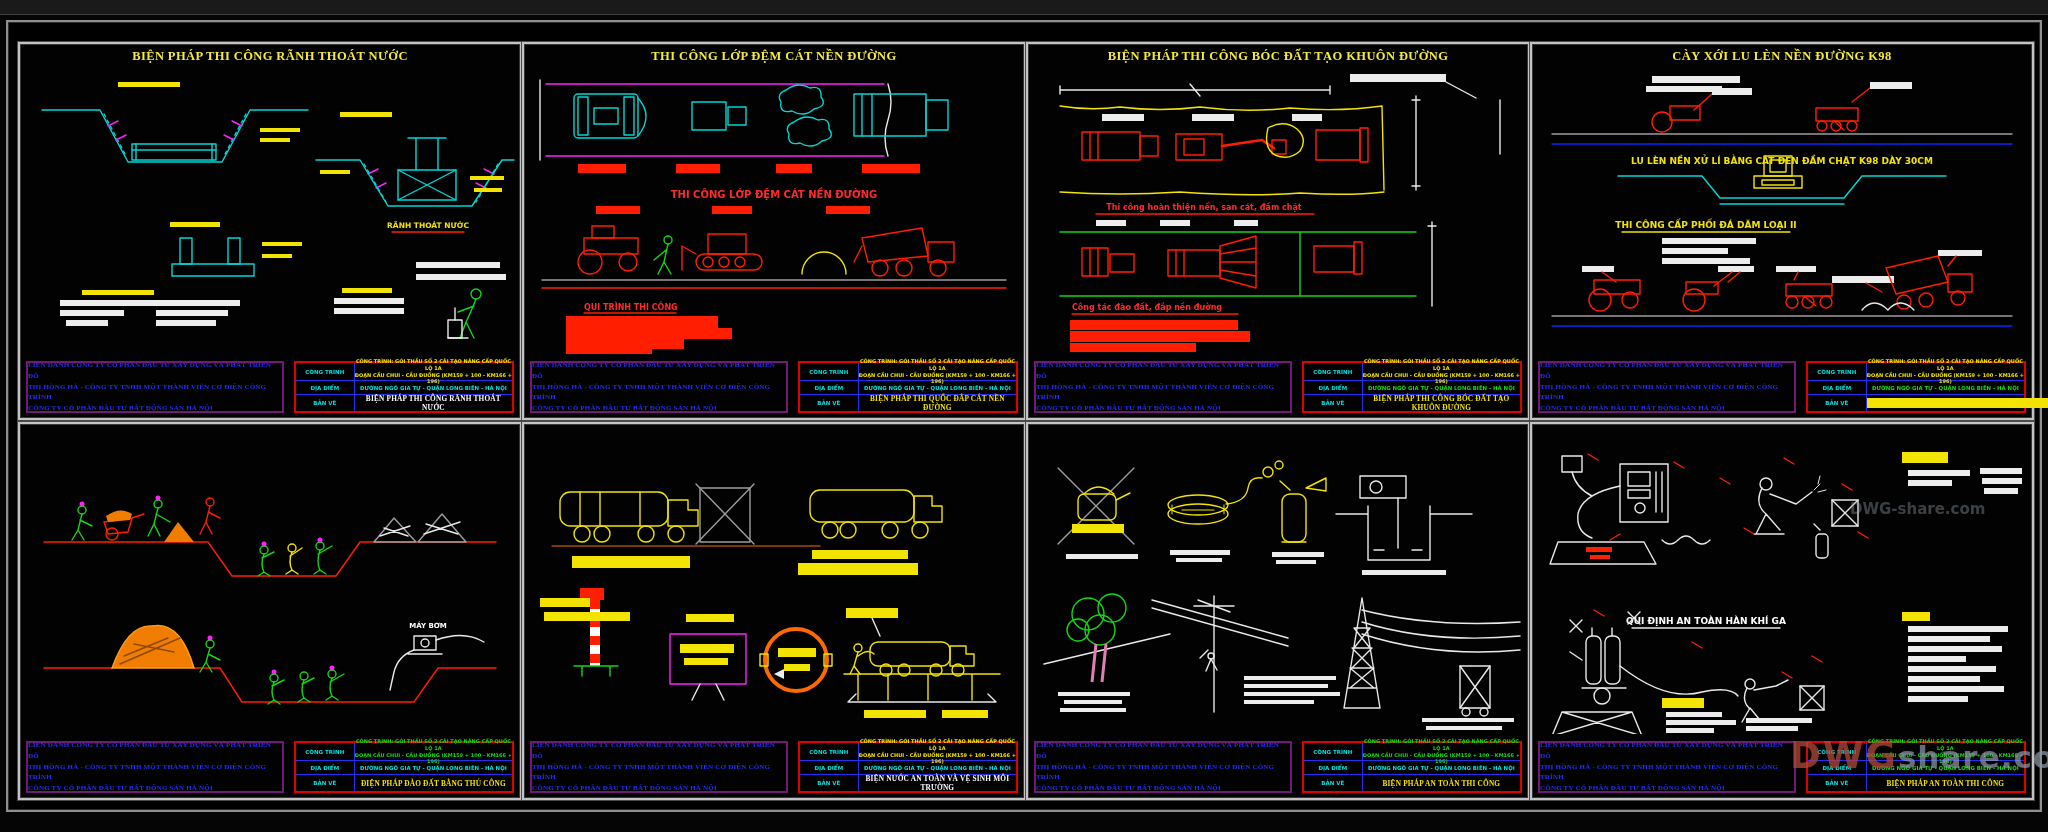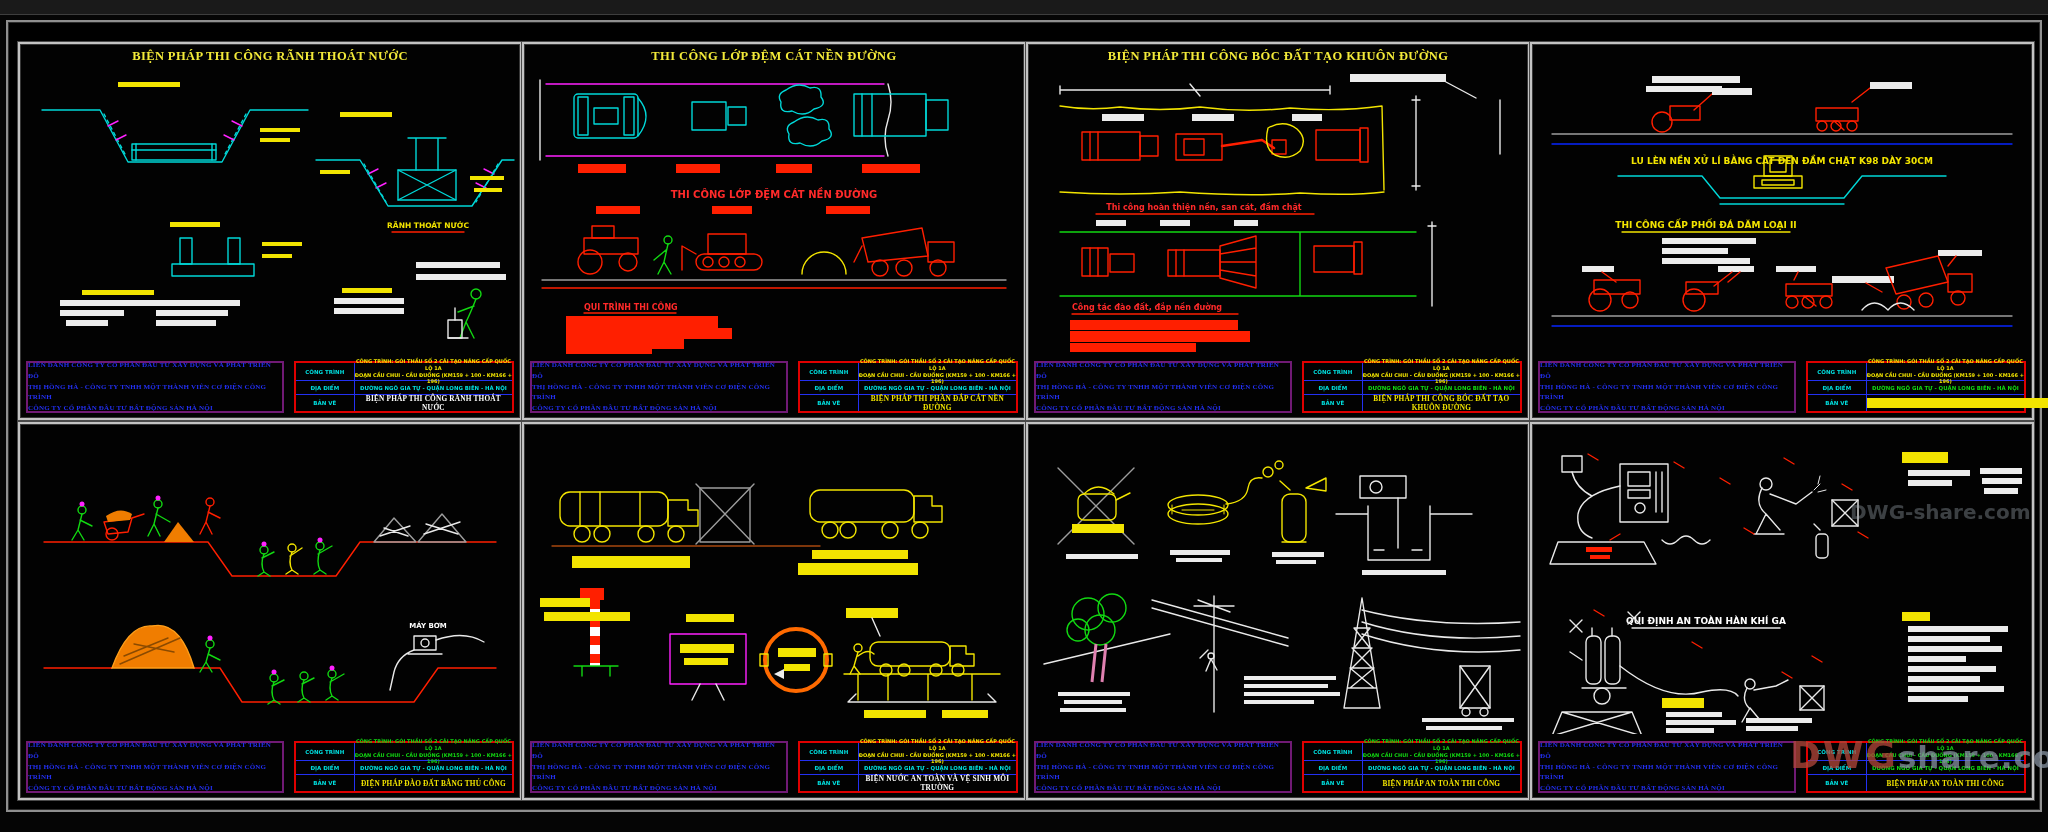--- a/index.html
+++ b/index.html
@@ -27,21 +27,21 @@
   .tb-label{flex:0 0 58px;border-right:1.5px solid #2330f2;color:#00dede;font-size:5.5px;font-weight:bold;display:flex;align-items:center;justify-content:center;text-align:center}
   .tb-val{flex:1;display:flex;flex-direction:column;align-items:center;justify-content:center;text-align:center;font-weight:bold;min-width:0}
   .tb-project{font-size:5px;line-height:1.35;color:#f2e400}
   .tb-location{font-size:5.4px;color:#00dede}
   .sheet-title{font-size:7.3px;letter-spacing:.2px;color:#fff;font-family:"Liberation Serif","DejaVu Serif",serif}
   .sheet-title.as-bar{color:transparent !important;background:#f2e400;height:10px;flex:none;width:86%;margin:auto;overflow:hidden}
   
   .wm-main{position:absolute;left:1790px;top:734px;opacity:.85;white-space:nowrap;z-index:9;pointer-events:none}
   .wm-main .b1{font-size:37px;font-weight:bold;color:#b1473a;letter-spacing:2px;opacity:.9}
   .wm-main .b2{font-size:31px;font-weight:bold;color:#8c98a6;letter-spacing:1px;opacity:.85}
-  .wm-faint{position:absolute;left:1850px;top:500px;font-size:20px;font-weight:bold;color:#9aa4ae;opacity:.38;z-index:9;white-space:nowrap;pointer-events:none}
+  .wm-faint{position:absolute;left:1850px;top:500px;font-size:15px;font-weight:bold;color:#9aa4ae;opacity:.38;z-index:9;white-space:nowrap;pointer-events:none}
 </style>
 </head>
 <body>
 
 <div class="top-strip"></div>
 <div class="frame"></div>
 
 <div class="panel" data-idx="0" style="left:18px;top:42px">
   <div class="panel-title">BIỆN PHÁP THI CÔNG RÃNH THOÁT NƯỚC</div>
   <svg class="draw" width="492" height="284" viewBox="0 0 492 284">
@@ -225,21 +225,21 @@
           <div>CÔNG TRÌNH: GÓI THẦU SỐ 2 CẢI TẠO NÂNG CẤP QUỐC LỘ 1A</div>
           <div>ĐOẠN CẦU CHUI - CẦU ĐUỐNG (KM159 + 100 - KM166 + 196)</div>
         </div>
       </div>
       <div class="tb-row r2">
         <div class="tb-label">ĐỊA ĐIỂM</div>
         <div class="tb-val tb-location" style="color: rgb(0, 222, 222);">ĐƯỜNG NGÔ GIA TỰ - QUẬN LONG BIÊN - HÀ NỘI</div>
       </div>
       <div class="tb-row r3">
         <div class="tb-label">BẢN VẼ</div>
-        <div class="tb-val sheet-title" style="color: rgb(242, 228, 0);">BIỆN PHÁP THI PHẦN ĐẮP CÁT NỀN ĐƯỜNG</div>
+        <div class="tb-val sheet-title" style="color: rgb(242, 228, 0);">BIỆN PHÁP THI QUỐC ĐẮP CÁT NỀN ĐƯỜNG</div>
       </div>
     </div>
   </div>
 </div>
 </div>
 
 <div class="panel" data-idx="2" style="left:1026px;top:42px">
   <div class="panel-title">BIỆN PHÁP THI CÔNG BÓC ĐẤT TẠO KHUÔN ĐƯỜNG</div>
   <svg class="draw" width="492" height="284" viewBox="0 0 492 284">
     <rect class="fw" x="318" y="4" width="96" height="8"></rect>
@@ -320,20 +320,21 @@
       <div class="tb-row r3">
         <div class="tb-label">BẢN VẼ</div>
         <div class="tb-val sheet-title" style="color: rgb(242, 228, 0);">BIỆN PHÁP THI CÔNG BÓC ĐẤT TẠO KHUÔN ĐƯỜNG</div>
       </div>
     </div>
   </div>
 </div>
 </div>
 
 <div class="panel" data-idx="3" style="left:1530px;top:42px">
+  <div class="panel-title">CÀY XỚI LU LÈN NỀN ĐƯỜNG K98</div>
   <svg class="draw" width="492" height="284" viewBox="0 0 492 284">
     <g class="fw">
         <rect x="116" y="6" width="88" height="7"></rect>
         <rect x="110" y="16" width="76" height="6"></rect>
       </g>
     <g class="st r">
         <circle cx="126" cy="52" r="10"></circle>
         <rect x="134" y="36" width="30" height="14"></rect>
         <path d="M158 40 L176 24"></path>
       </g>

